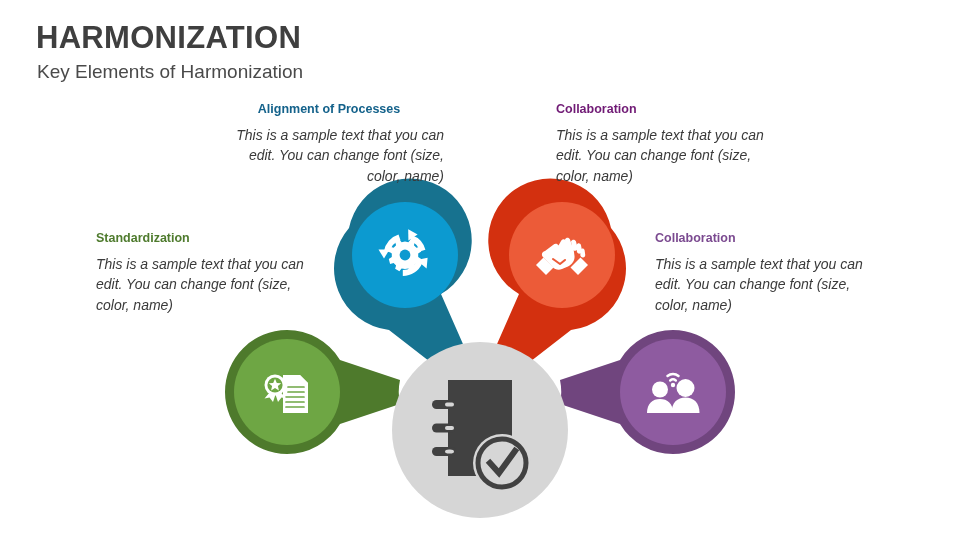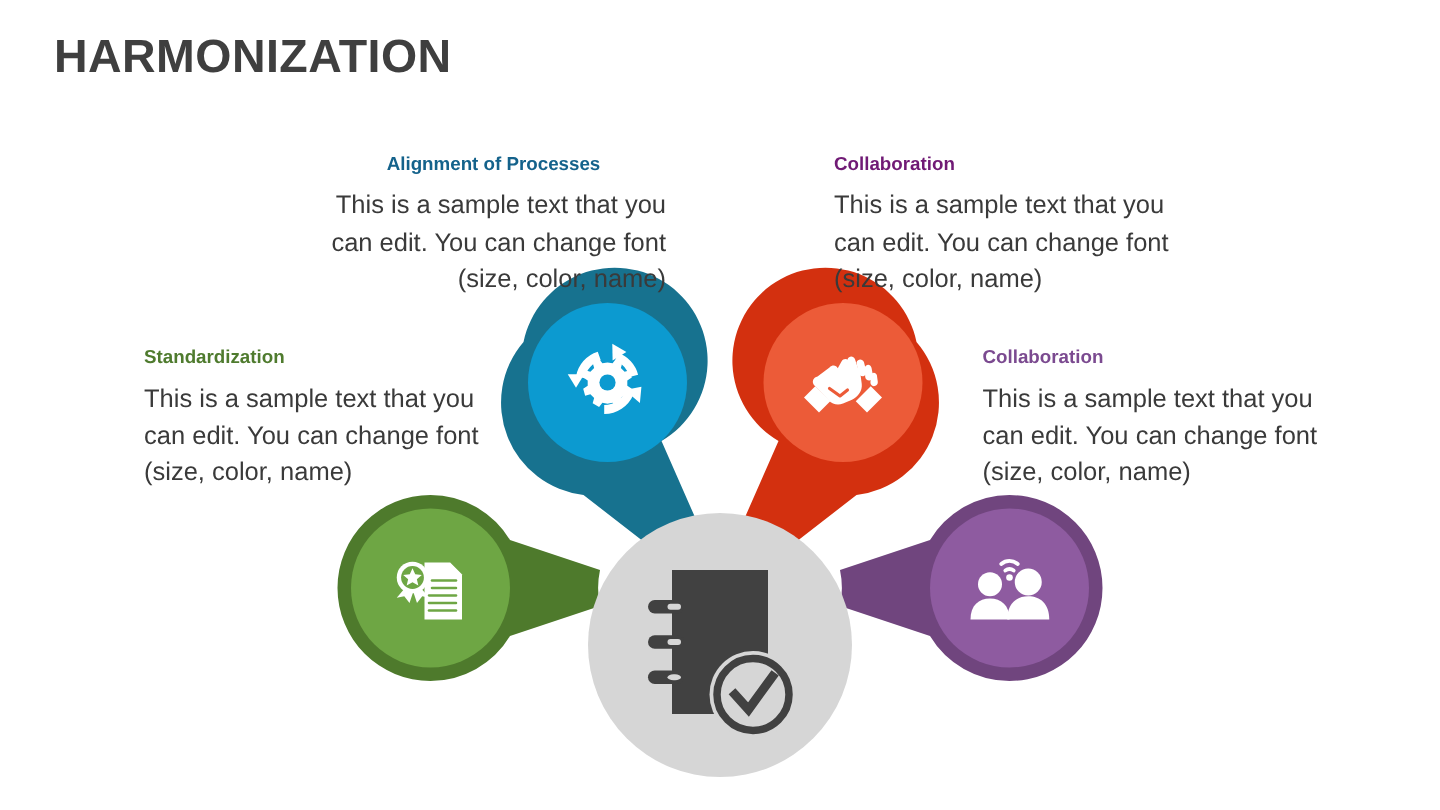--- a/index.html
+++ b/index.html
@@ -35,21 +35,22 @@
 
   
   .block { position: absolute; }
   .block .heading {
     font-size: 12.5px;
     font-weight: bold;
     margin-bottom: 9px;
     white-space: nowrap;
   }
   .block .body {
-    font-size: 17px;
+    font-size: 14px;
+    font-style: italic;
     line-height: 1.45;
     color: #3a3a3a;
   }
 
   .blk-align  { left: 214px; top: 102px; width: 230px; text-align: center; }
   .blk-align .heading { }
   .blk-align .body    { text-align: right; }
 
   .blk-collab { left: 556px; top: 102px; width: 230px; text-align: left; }
 
@@ -67,20 +68,21 @@
   .stage svg { display: block; }
 
   
 </style>
 </head>
 <body>
 
 <div class="slide">
 
   <div class="title">HARMONIZATION</div>
+  <div class="subtitle">Key Elements of Harmonization</div>
 
   <div class="stage">
   <svg width="960" height="540" viewBox="0 0 960 540" xmlns="http://www.w3.org/2000/svg">
 
     <defs>
 
       <g id="ic-gear">
         <g fill="#ffffff">
 
           <path d="M -21 -4 A 21 21 0 0 1 -6.5 -20.5 L -4.5 -14.8 A 15.2 15.2 0 0 0 -15.1 -2.8 Z"></path>

